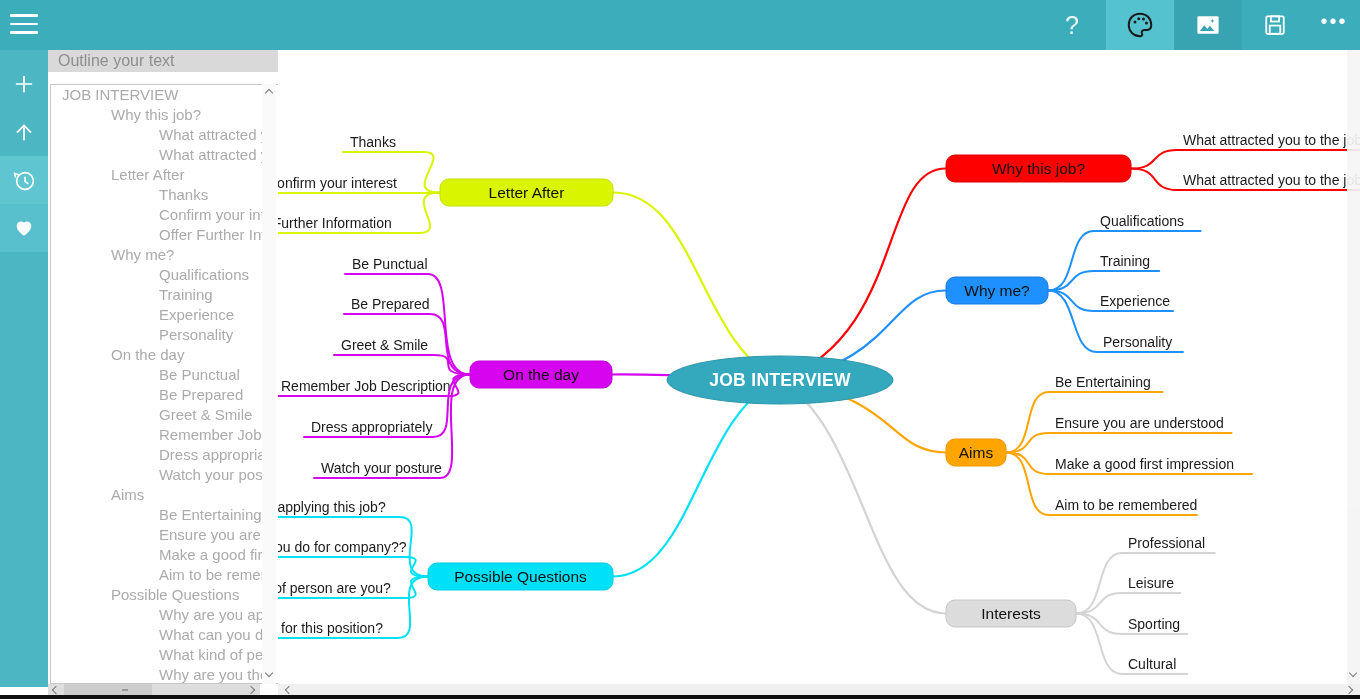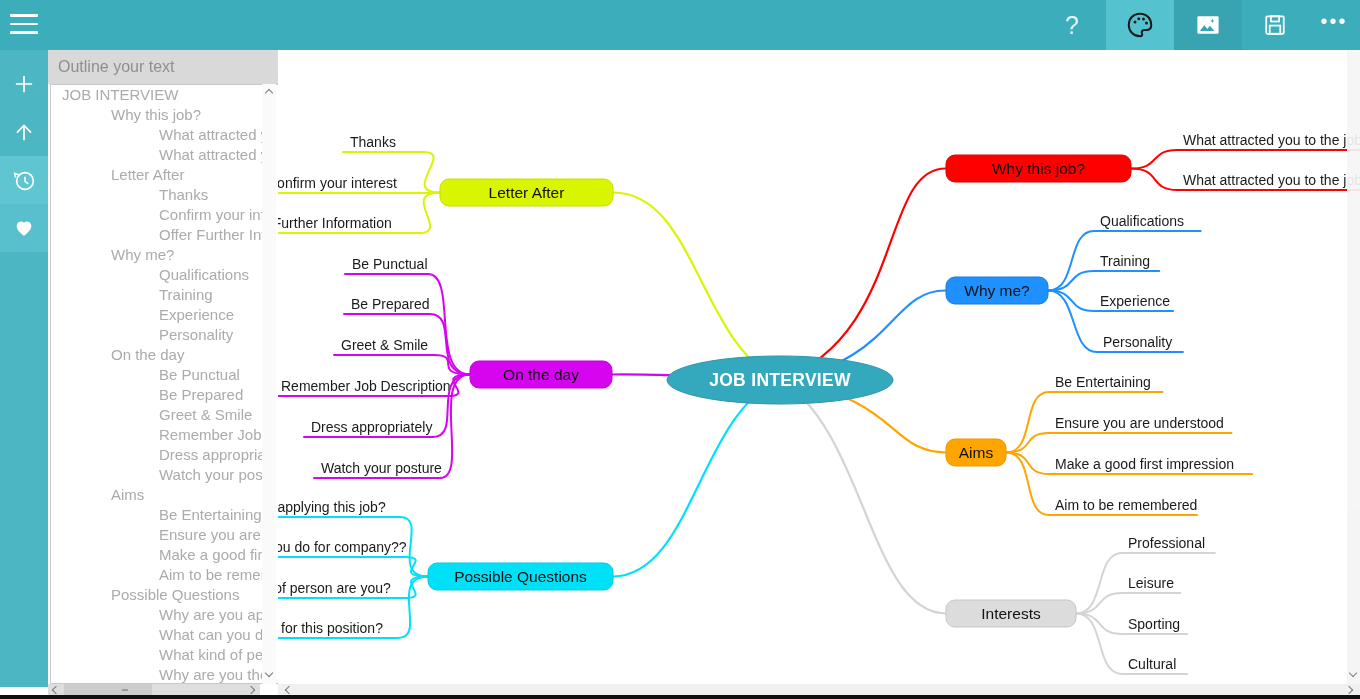--- a/index.html
+++ b/index.html
@@ -19,21 +19,21 @@
   .tb-more { color:#fff; font-size:20px; letter-spacing:2px; padding-bottom:8px; width:50px; text-align:center; }
 
   
   .sidebar { position:absolute; left:0; top:50px; width:48px; height:637px; background:#4CB6C2; z-index:25; }
   .sb-item { width:48px; height:48px; display:flex; align-items:center; justify-content:center; }
   .sb-item.selected { background:#5FC6D1; }
   .sb-item.fav { background:#57C0CC; }
 
   
   .panel { position:absolute; left:48px; top:50px; width:230px; height:646px; background:#fff; z-index:20; }
-  .panel-header { position:absolute; left:0; top:0; width:230px; height:34px; background:#D9D9D9; }
+  .panel-header { position:absolute; left:0; top:0; width:230px; height:22px; background:#D9D9D9; }
   .outline-input { width:100%; height:100%; border:none; outline:none; background:transparent;
     font-family:"Liberation Sans",sans-serif; font-size:16px; color:#6f6f6f; padding:0 0 0 10px; }
   .outline-input::placeholder { color:#8E8E8E; opacity:1; }
   .listbox { position:absolute; left:2px; top:34px; width:228px; height:600px; background:#fff;
     border:1px solid #c9c9c9; border-right:none; overflow:hidden; }
   .outline-item { height:20px; line-height:20px; font-size:15px; color:#ABABAB; white-space:nowrap;
     overflow:hidden; width:214px; }
   .outline-item.lvl0 { padding-left:11px; }
   .outline-item.lvl1 { padding-left:60px; }
   .outline-item.lvl2 { padding-left:108px; }

